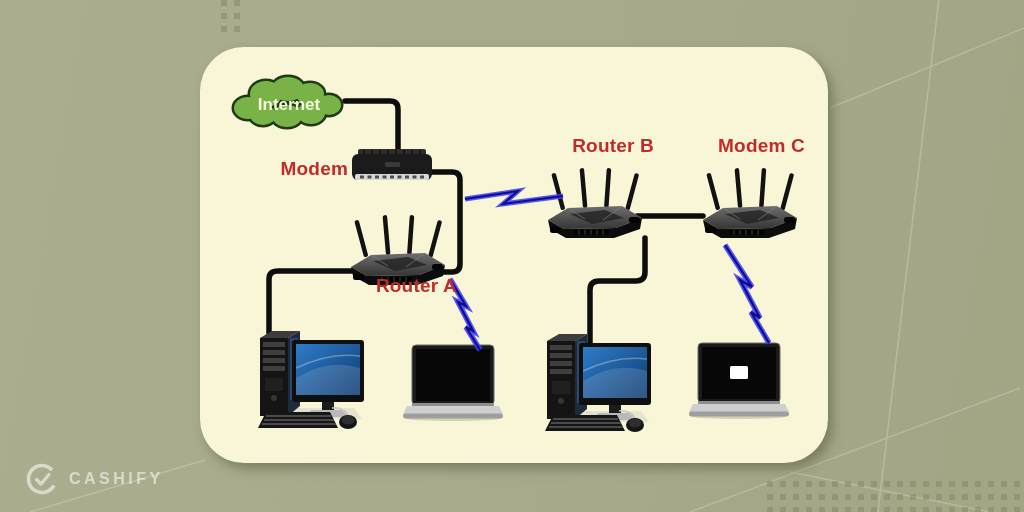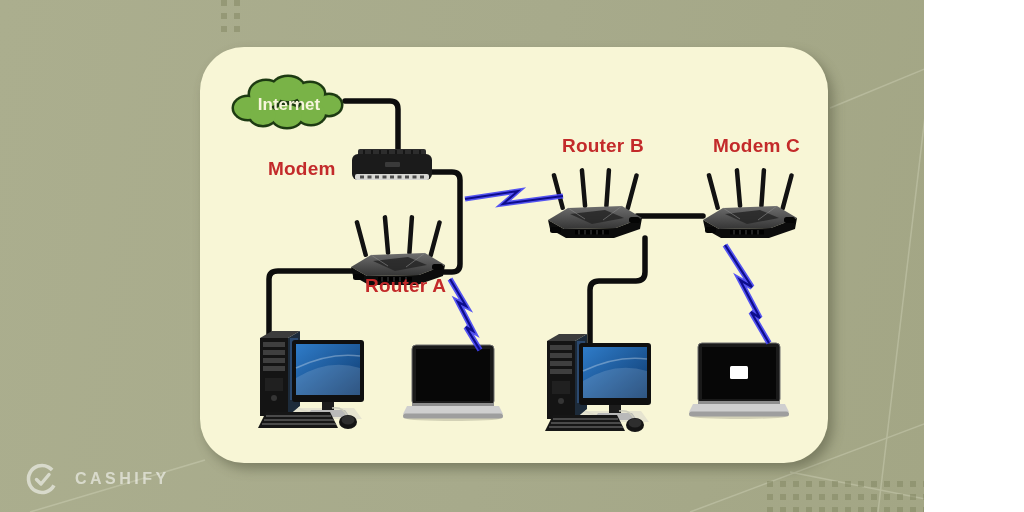--- a/index.html
+++ b/index.html
@@ -1,37 +1,37 @@
 <!DOCTYPE html>
 <html><head>
 <meta charset="utf-8">
 <style>
   html,body{margin:0;padding:0;}
   .stage{
-    position:relative;width:924px;height:512px;overflow:hidden;
+    position:relative;width:1024px;height:512px;overflow:hidden;
     background:linear-gradient(100deg,#abae8e 0%,#a7aa8b 55%,#a3a685 100%);
     font-family:"Liberation Sans",sans-serif;
   }
   .bg-svg{position:absolute;left:0;top:0;width:1024px;height:512px;}
   .card{
     position:absolute;left:200px;top:47px;width:628px;height:416px;
     background:#f8f6d6;border-radius:44px;
     box-shadow:5px 6px 12px rgba(72,74,52,.45);
   }
   .links{position:absolute;left:0;top:0;width:628px;height:416px;z-index:1;}
   .bolts{position:absolute;left:0;top:0;width:628px;height:416px;z-index:3;}
   .dev{position:absolute;z-index:2;}
   .dev svg{display:block;width:100%;height:100%;}
   .lbl{
     position:absolute;z-index:4;color:#c32a2a;font-weight:bold;font-size:19px;
-    text-align:left;letter-spacing:.2px;
+    text-align:right;letter-spacing:.2px;
   }
   .lbl.right{}
   .watermark{
-    position:absolute;left:24px;top:461px;display:flex;align-items:center;gap:15px;
+    position:absolute;left:24px;top:461px;display:flex;align-items:center;gap:9px;
     opacity:.55;z-index:5;
   }
   .watermark .brand{
     color:#ffffff;font-weight:bold;font-size:16px;letter-spacing:3.5px;
   }
 </style>
 </head>
 <body>
 
 <div class="stage">

